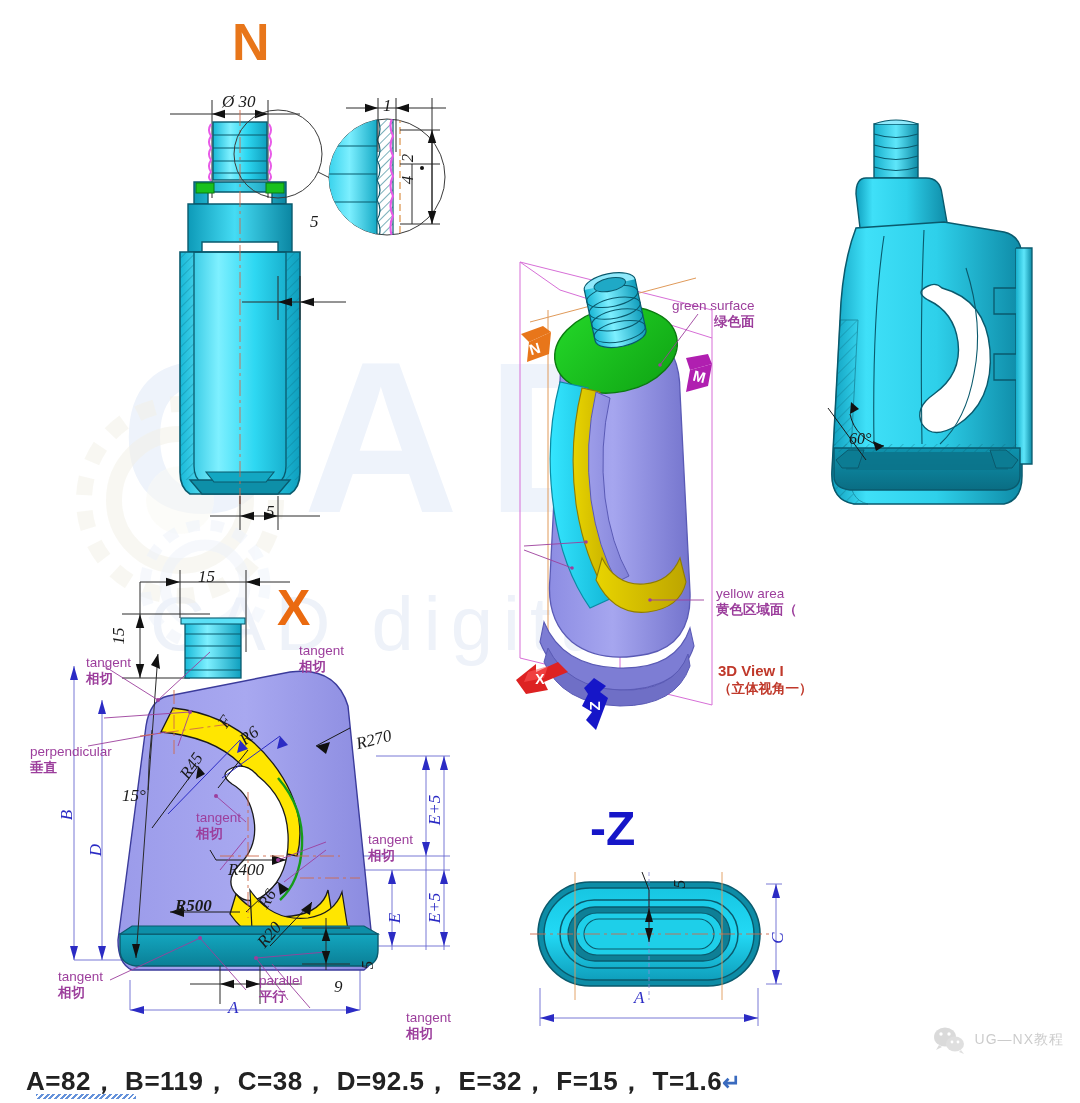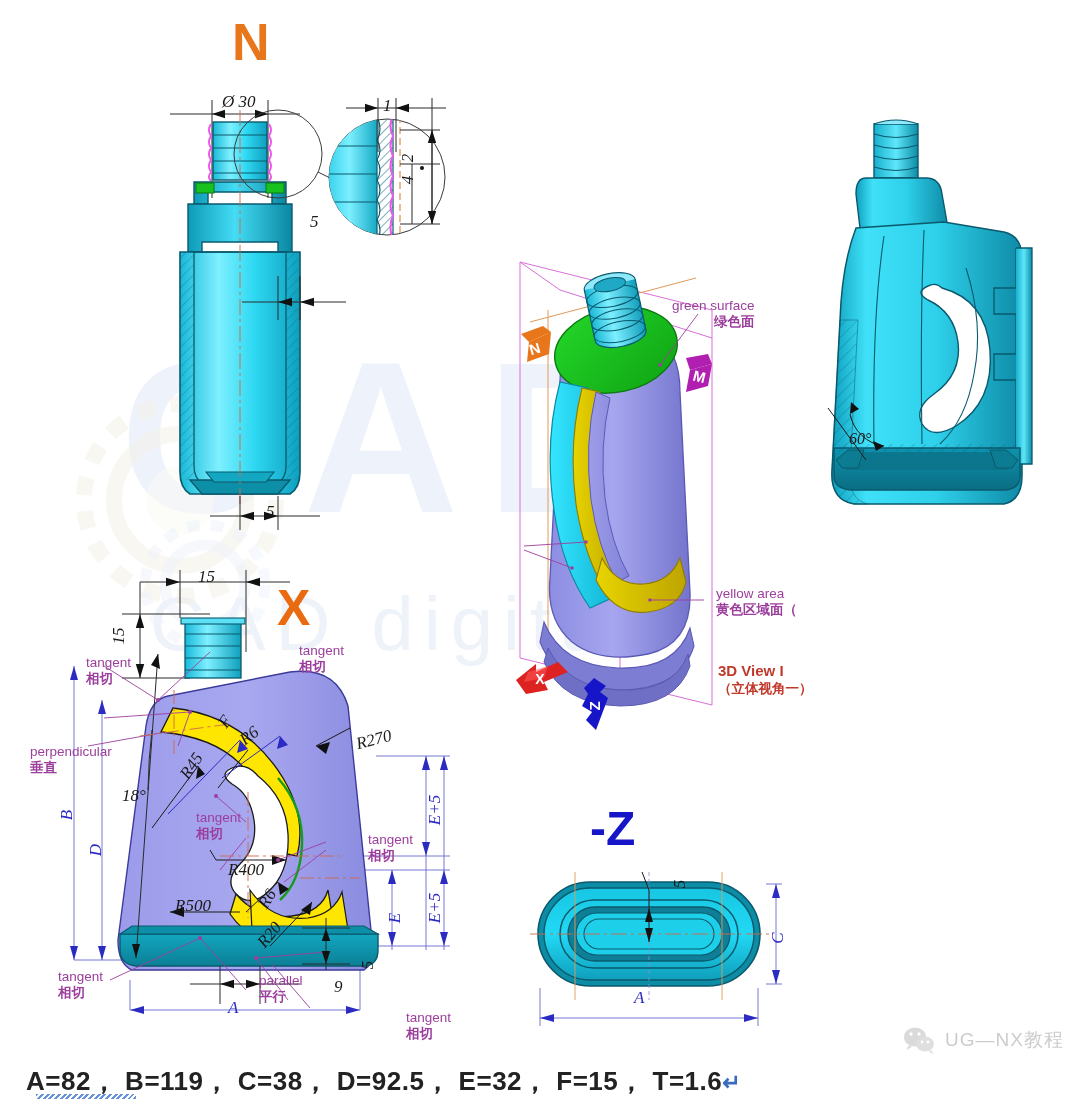--- a/index.html
+++ b/index.html
@@ -93,21 +93,21 @@
   }
 
   
   #footer{
     position:absolute;right:16px;top:1026px;
     display:flex;align-items:center;gap:8px;
     opacity:.30;
   }
   #footer .wx-label{
     font-family:"Liberation Sans",sans-serif;
-    font-size:19px;color:#555;letter-spacing:1px;white-space:nowrap;
+    font-size:14px;color:#555;letter-spacing:1px;white-space:nowrap;
   }
 </style>
 </head>
 <body>
 
 <div id="stage">
 
   <div class="wm wm-cad">CAD</div>
   <div class="wm wm-sub">CAD digital</div>
   <svg class="abs wm wm-gear" style="left:60px;top:380px;" width="240" height="240" viewBox="0 0 240 240">
@@ -607,27 +607,27 @@
   <div class="abs dim" style="left:198px;top:567px;">15</div>
   <div class="abs dim rot-neg" style="left:110px;top:626px;">15</div>
   <div class="abs dim dim-blue rot-neg" style="left:62px;top:805px;">B</div>
   <div class="abs dim dim-blue rot-neg" style="left:90px;top:840px;">D</div>
   <div class="abs dim dim-blue" style="left:228px;top:998px;">A</div>
   <div class="abs dim dim-blue rot-neg" style="left:420px;top:800px;">E+5</div>
   <div class="abs dim dim-blue rot-neg" style="left:420px;top:898px;">E+5</div>
   <div class="abs dim dim-blue rot-neg" style="left:390px;top:908px;">E</div>
   <div class="abs dim rot-neg" style="left:364px;top:955px;">5</div>
   <div class="abs dim" style="left:334px;top:977px;">9</div>
-  <div class="abs dim" style="left:122px;top:786px;">18°</div>
+  <div class="abs dim" style="left:122px;top:786px;">15°</div>
 
   <div class="abs dim" style="left:178px;top:756px;transform:rotate(-56deg);">R45</div>
   <div class="abs dim" style="left:240px;top:726px;transform:rotate(-38deg);">R6</div>
   <div class="abs dim" style="left:356px;top:730px;transform:rotate(-14deg);">R270</div>
   <div class="abs dim" style="left:228px;top:860px;">R400</div>
-  <div class="abs dim" style="left:175px;top:896px;">R500</div>
+  <div class="abs dim" style="left:175px;top:896px;font-weight:bold;">R500</div>
   <div class="abs dim" style="left:258px;top:889px;transform:rotate(-58deg);">R6</div>
   <div class="abs dim" style="left:256px;top:925px;transform:rotate(-50deg);">R20</div>
   <div class="abs dim" style="left:220px;top:712px;transform:rotate(-56deg);">F</div>
 
   <div class="abs anno" style="left:86px;top:655px;">
     <div>tangent</div>
     <div class="cn">相切</div>
   </div>
   <div class="abs anno" style="left:299px;top:643px;">
     <div>tangent</div>

